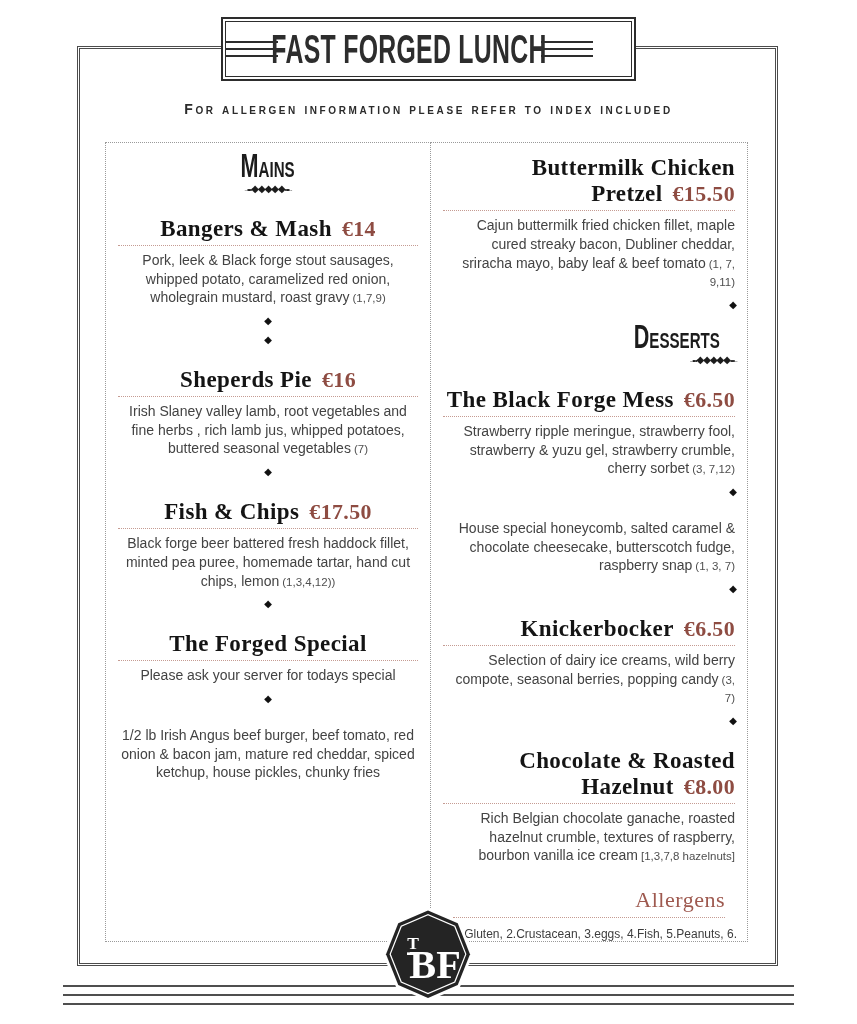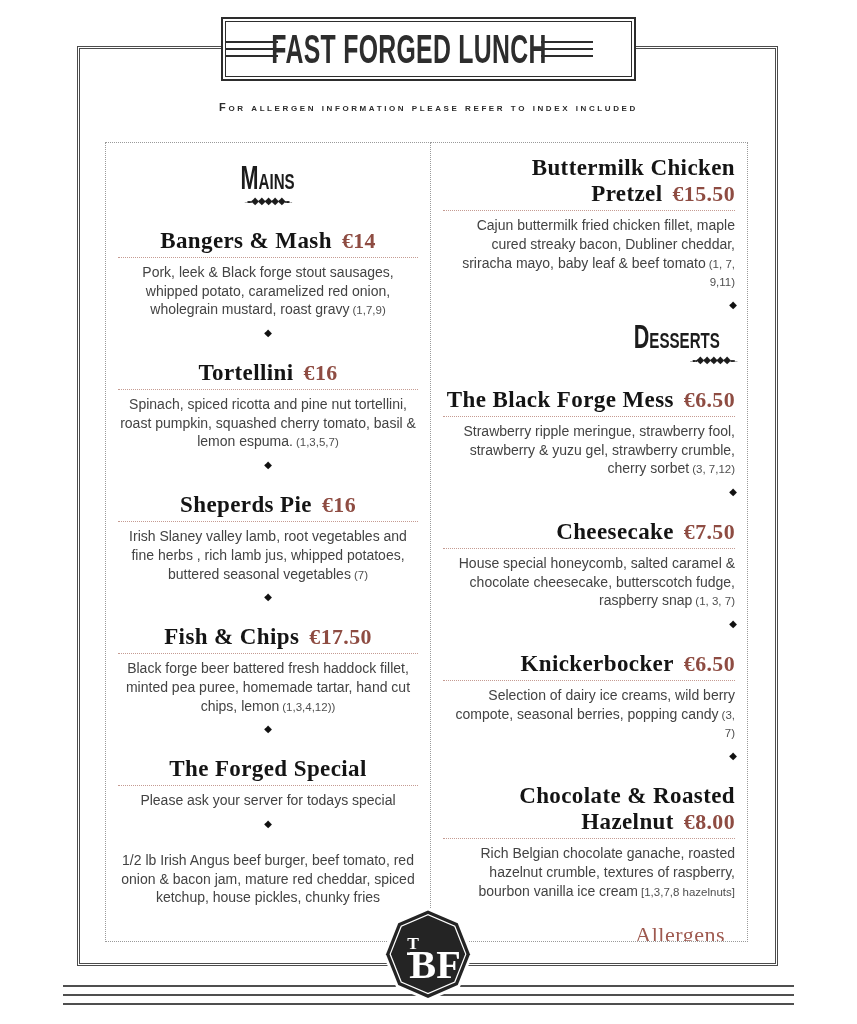--- a/index.html
+++ b/index.html
@@ -31,35 +31,35 @@
   .lines-icon i { display:block; height:2px; background:#2d2d2d; }
   .menu-title-wrap { width:235px; display:flex; justify-content:center; }
   .menu-title {
     font-weight:bold; font-size:40px; line-height:1; color:#2d2d2d;
     white-space:nowrap; transform:scale(0.62,1.0); letter-spacing:0.5px;
   }
 
   
   .notice {
     position:absolute; top:101px; left:0; width:100%; text-align:center;
-    font-size:11px; font-weight:bold; letter-spacing:2.6px; color:#2b2b2b;
+    font-size:14px; font-weight:bold; letter-spacing:2.6px; color:#2b2b2b;
     font-variant:small-caps; z-index:2;
   }
 
   
   .columns {
     position:absolute; left:105px; top:142px; width:643px; height:800px;
     display:flex; z-index:2; box-sizing:border-box; background:#fff;
   }
   .col { box-sizing:border-box; text-align:center; padding:8px 10px; overflow:hidden; }
   .col-left  { width:326px; border:1px dotted #9a9a9a; }
   .col-right { flex:1;      border:1px dotted #9a9a9a; border-left:none;text-align:right; }
 
   
-  .section-head { margin-top:12px; }
+  .section-head { margin-top:0; }
   .section-label {
     display:inline-block; font-weight:bold; font-size:30px; line-height:1;
     color:#1c1c1c; font-variant:small-caps; transform:scale(0.72,1.08);
   }
   .diamond-line { line-height:8px; color:#1c1c1c; letter-spacing:-1px; margin-top:2px; }
   .dl-s { font-size:5px; }  .dl-m { font-size:7px; }  .dl-c { font-size:10px; }
 
   
   .item { margin-top:22px; }
   .item-title {
@@ -127,24 +127,20 @@
       <div class="section-label">Mains</div>
       <div class="diamond-line"><span class="dl-s">····</span><span class="dl-m">•••</span><span class="dl-c">◆◆◆◆◆</span><span class="dl-m">•••</span><span class="dl-s">····</span></div>
     </div>
 
     <div class="item">
       <h3 class="item-title"><span>Bangers &amp; Mash</span><span class="price">€14</span></h3>
       <p class="item-desc"><span>Pork, leek &amp; Black forge stout sausages, whipped potato, caramelized red onion, wholegrain mustard, roast gravy</span><span class="codes">(1,7,9)</span></p>
     </div>
     <div class="sep">◆</div>
 
-    <div class="item">
-      <h3 class="item-title"><span>Tortellini</span><span class="price">€16</span></h3>
-      <p class="item-desc"><span>Spinach, spiced ricotta and pine nut tortellini, roast pumpkin, squashed cherry tomato, basil &amp; lemon espuma.</span><span class="codes">(1,3,5,7)</span></p>
-    </div>
     <div class="sep">◆</div>
 
     <div class="item">
       <h3 class="item-title"><span>Sheperds Pie</span><span class="price">€16</span></h3>
       <p class="item-desc"><span>Irish Slaney valley lamb, root vegetables and fine herbs , rich lamb jus, whipped potatoes, buttered seasonal vegetables</span><span class="codes">(7)</span></p>
     </div>
     <div class="sep">◆</div>
 
     <div class="item">
       <h3 class="item-title"><span>Fish &amp; Chips</span><span class="price">€17.50</span></h3>
@@ -179,21 +175,20 @@
       <div class="diamond-line"><span class="dl-s">····</span><span class="dl-m">•••</span><span class="dl-c">◆◆◆◆◆</span><span class="dl-m">•••</span><span class="dl-s">····</span></div>
     </div>
 
     <div class="item">
       <h3 class="item-title"><span>The Black Forge Mess</span><span class="price">€6.50</span></h3>
       <p class="item-desc"><span>Strawberry ripple meringue, strawberry fool, strawberry &amp; yuzu gel, strawberry crumble, cherry sorbet</span><span class="codes">(3, 7,12)</span></p>
     </div>
     <div class="sep">◆</div>
 
     <div class="item">
-      <h3 class="item-title"><span>Cheesecake</span><span class="price">€7.50</span></h3>
       <p class="item-desc"><span>House special honeycomb, salted caramel &amp; chocolate cheesecake, butterscotch fudge, raspberry snap</span><span class="codes">(1, 3, 7)</span></p>
     </div>
     <div class="sep">◆</div>
 
     <div class="item">
       <h3 class="item-title"><span>Knickerbocker</span><span class="price">€6.50</span></h3>
       <p class="item-desc"><span>Selection of dairy ice creams, wild berry compote, seasonal berries, popping candy</span><span class="codes">(3, 7)</span></p>
     </div>
     <div class="sep">◆</div>
 

